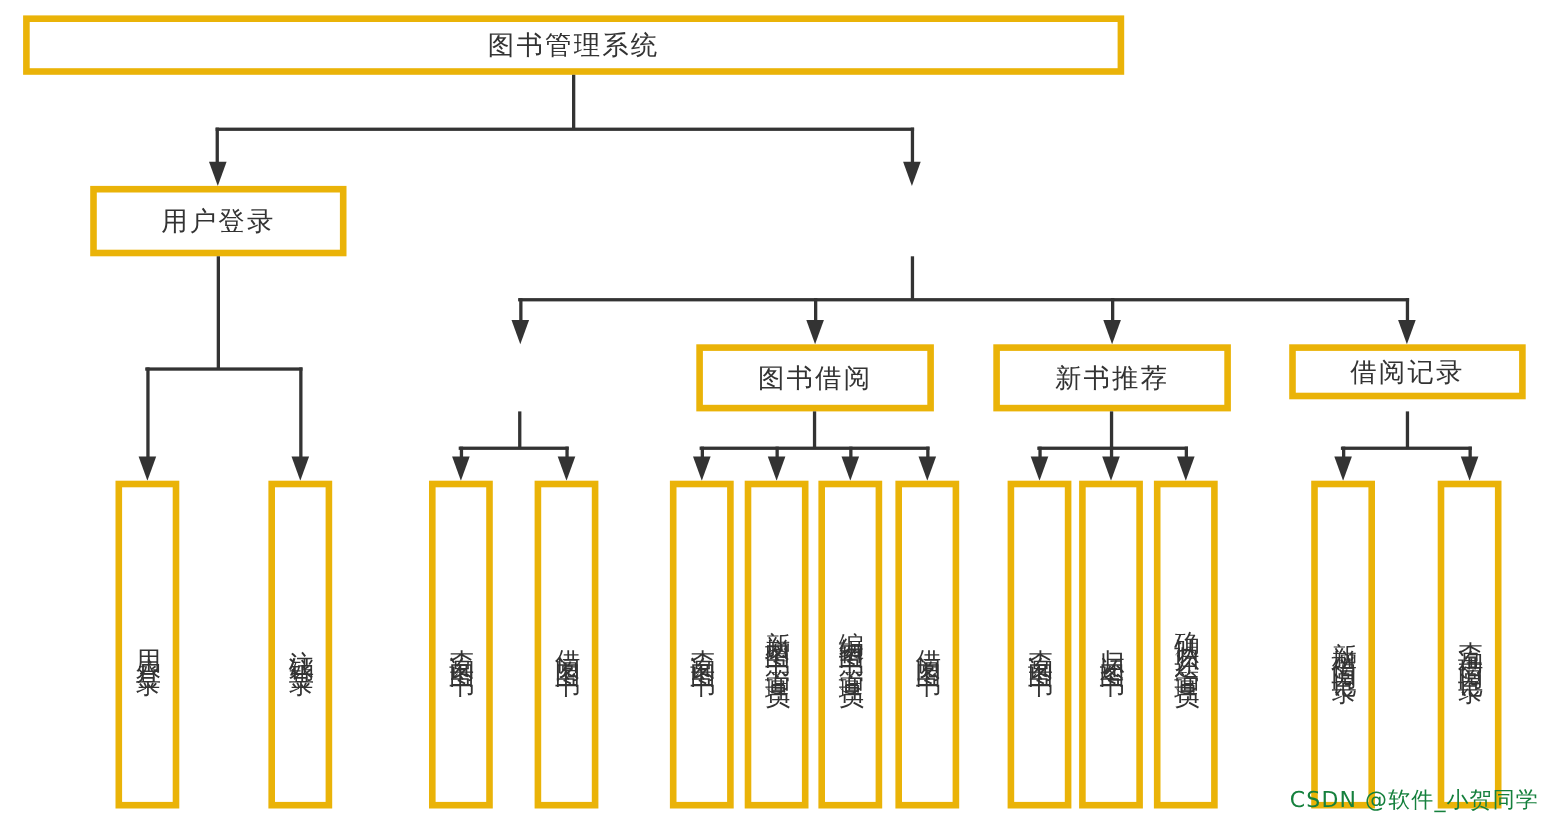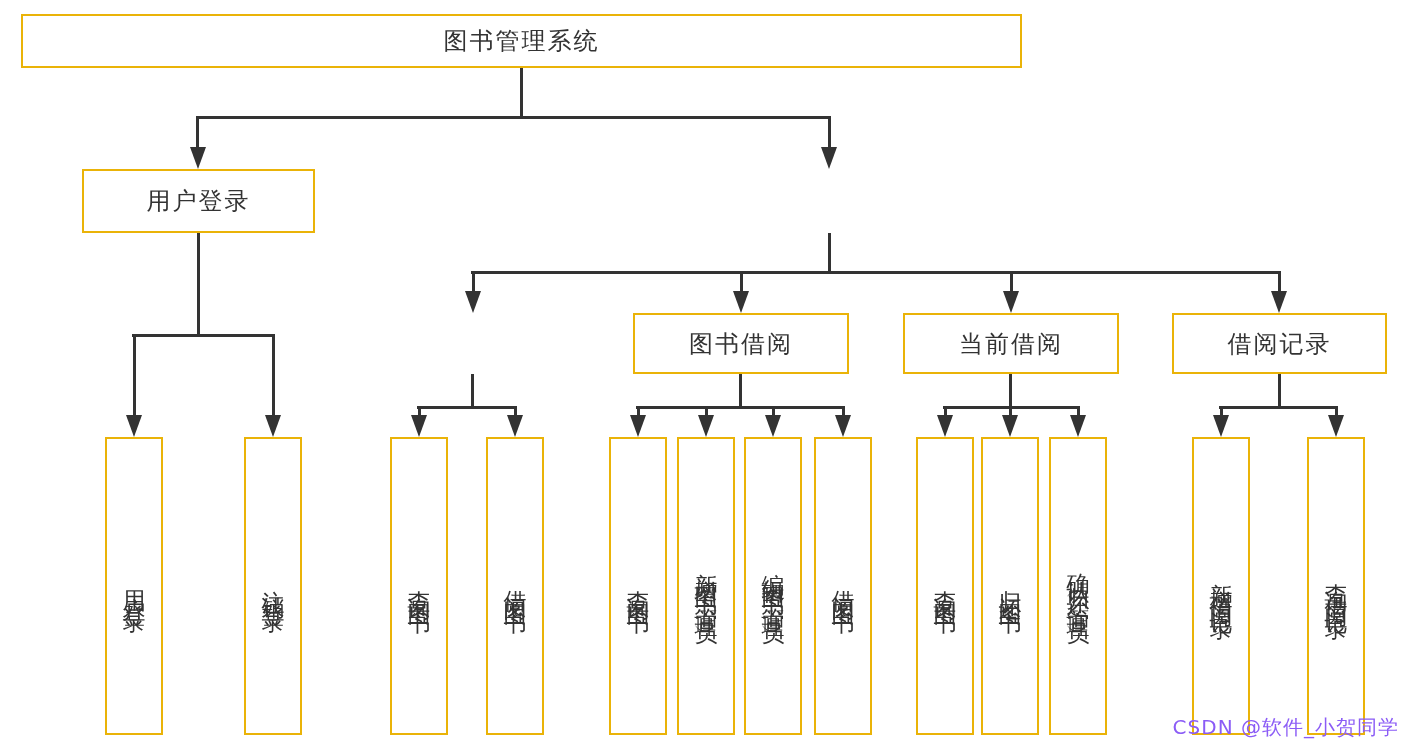--- a/index.html
+++ b/index.html
@@ -10,21 +10,21 @@
   }
   .canvas {
     position: relative;
     width: 1405px; height: 747px;
     background: #ffffff;
     overflow: hidden;
   }
   .box {
     position: absolute;
     box-sizing: border-box;
-    border: 2px solid #eab308;
+    border: 6px solid #eab308;
     background: #ffffff;
     display: flex;
     align-items: center;
     justify-content: center;
     color: #333333;
   }
   .h-label {
     font-size: 24px;
     letter-spacing: 2px;
     white-space: nowrap;
@@ -43,21 +43,21 @@
     position: absolute;
     width: 0; height: 0;
     border-left: 8px solid transparent;
     border-right: 8px solid transparent;
     border-top: 22px solid #333333;
   }
   .watermark {
     position: absolute;
     top: 714px; right: 6px;
     font-size: 20px;
-    color: #8b5cf6;
+    color: #15803d;
     letter-spacing: 1px;
     white-space: nowrap;
   }
 </style>
 </head>
 <body>
 
 <div class="canvas">
 
   <div class="box" style="left:21px; top:14px; width:1001px; height:54px;">
@@ -90,23 +90,23 @@
   <div class="arrow" style="left:733px; top:291px;"></div>
   <div class="vline" style="left:1010px; top:271px; height:22px;"></div>
   <div class="arrow" style="left:1003px; top:291px;"></div>
   <div class="vline" style="left:1278px; top:271px; height:22px;"></div>
   <div class="arrow" style="left:1271px; top:291px;"></div>
 
   <div class="box" style="left:633px; top:313px; width:216px; height:61px;justify-content:center;">
     <span class="h-label">图书借阅</span>
   </div>
   <div class="box" style="left:903px; top:313px; width:216px; height:61px;">
-    <span class="h-label">当前借阅</span>
+    <span class="h-label">新书推荐</span>
   </div>
-  <div class="box" style="left:1172px; top:313px; width:215px; height:61px;">
+  <div class="box" style="left:1172px; top:313px; width:215px; height:50px;">
     <span class="h-label">借阅记录</span>
   </div>
 
   <div class="vline" style="left:471px; top:374px; height:34px;"></div>
   <div class="vline" style="left:739px; top:374px; height:34px;"></div>
   <div class="vline" style="left:1009px; top:374px; height:34px;"></div>
   <div class="vline" style="left:1278px; top:374px; height:34px;"></div>
 
   <div class="hline" style="left:417px; top:406px; width:100px;"></div>
   <div class="hline" style="left:636px; top:406px; width:209px;"></div>

